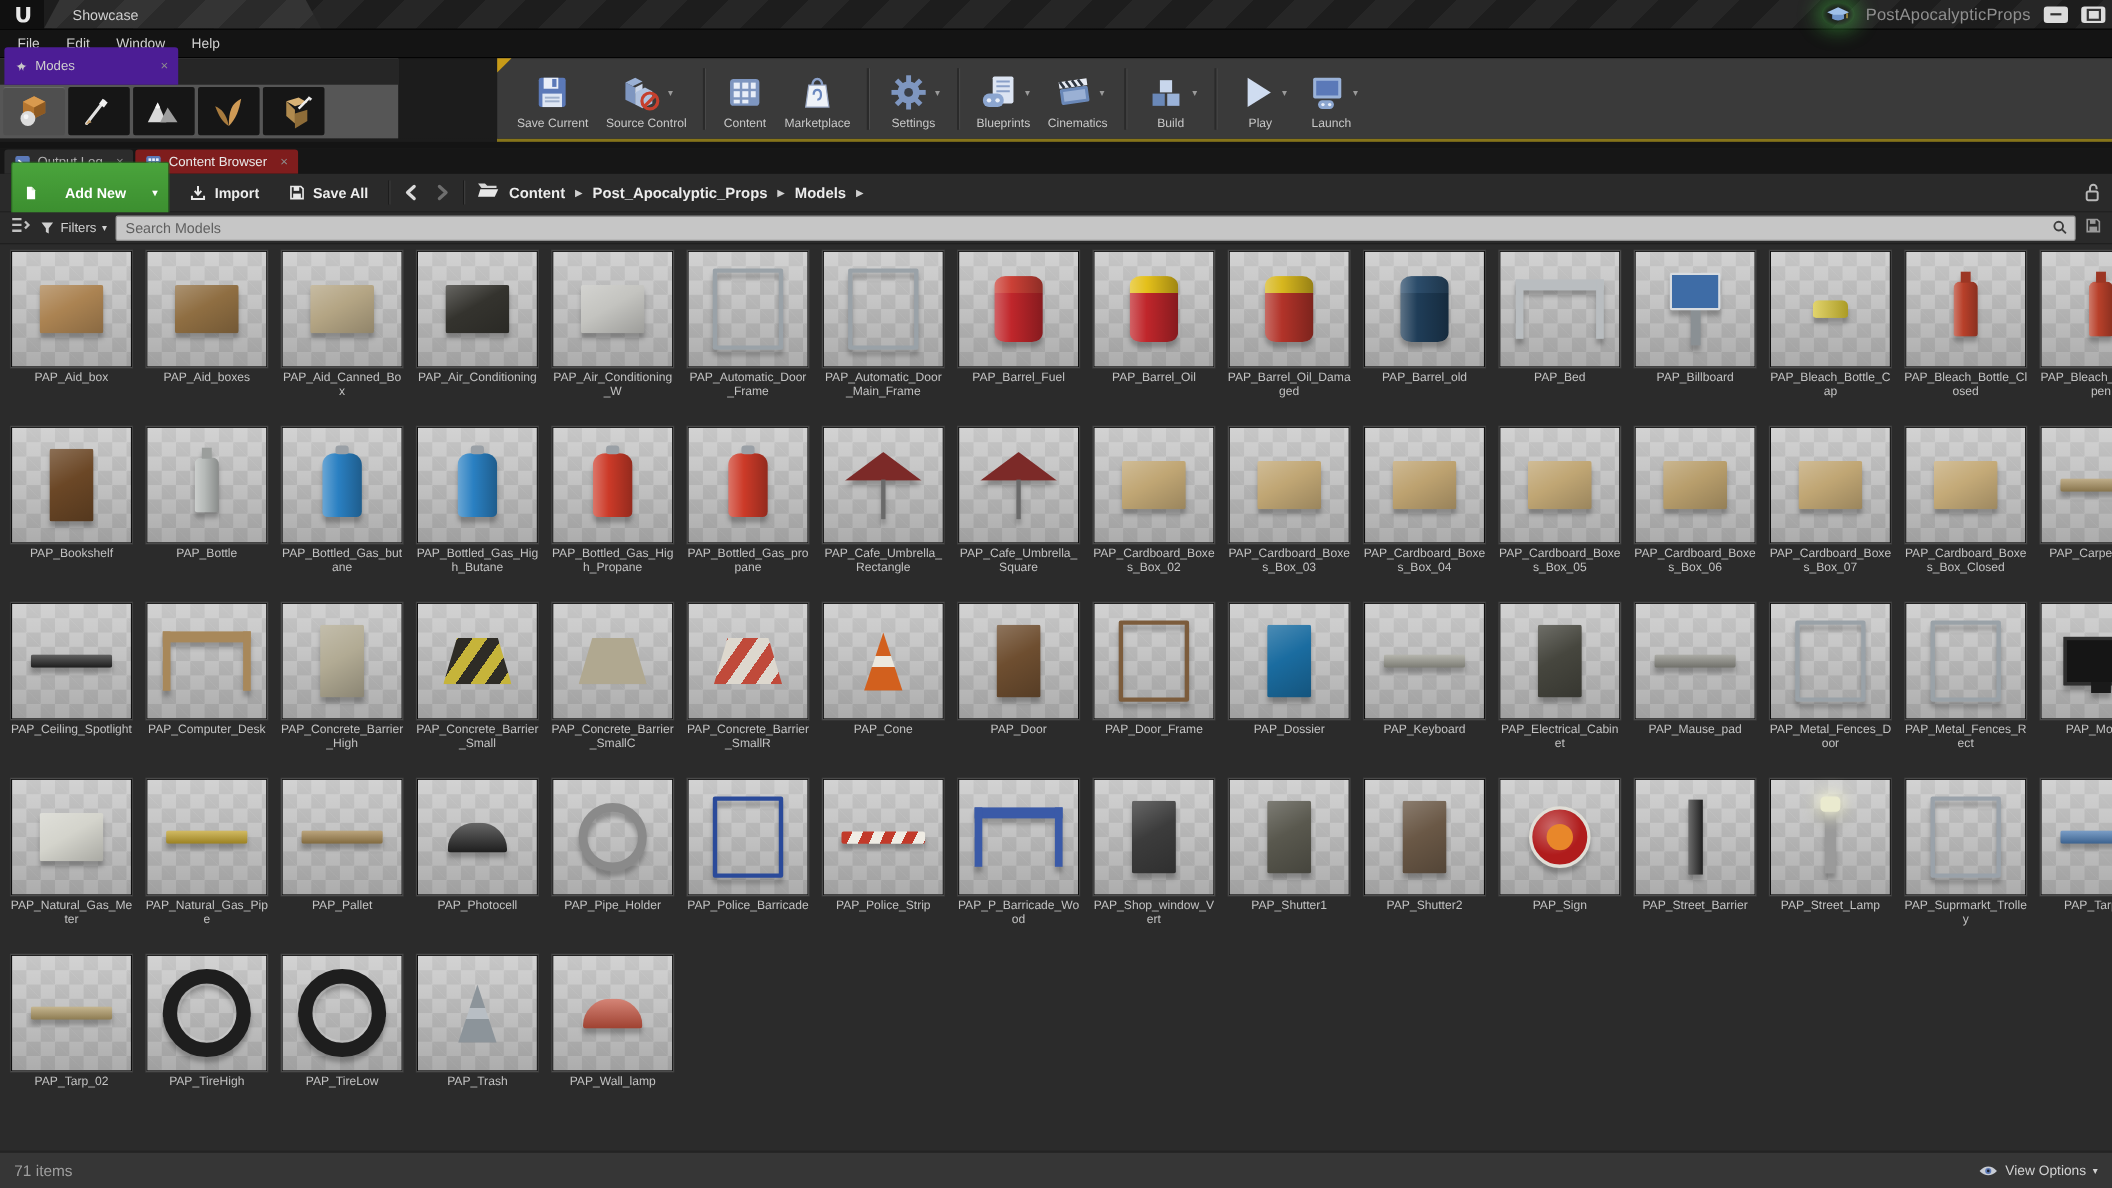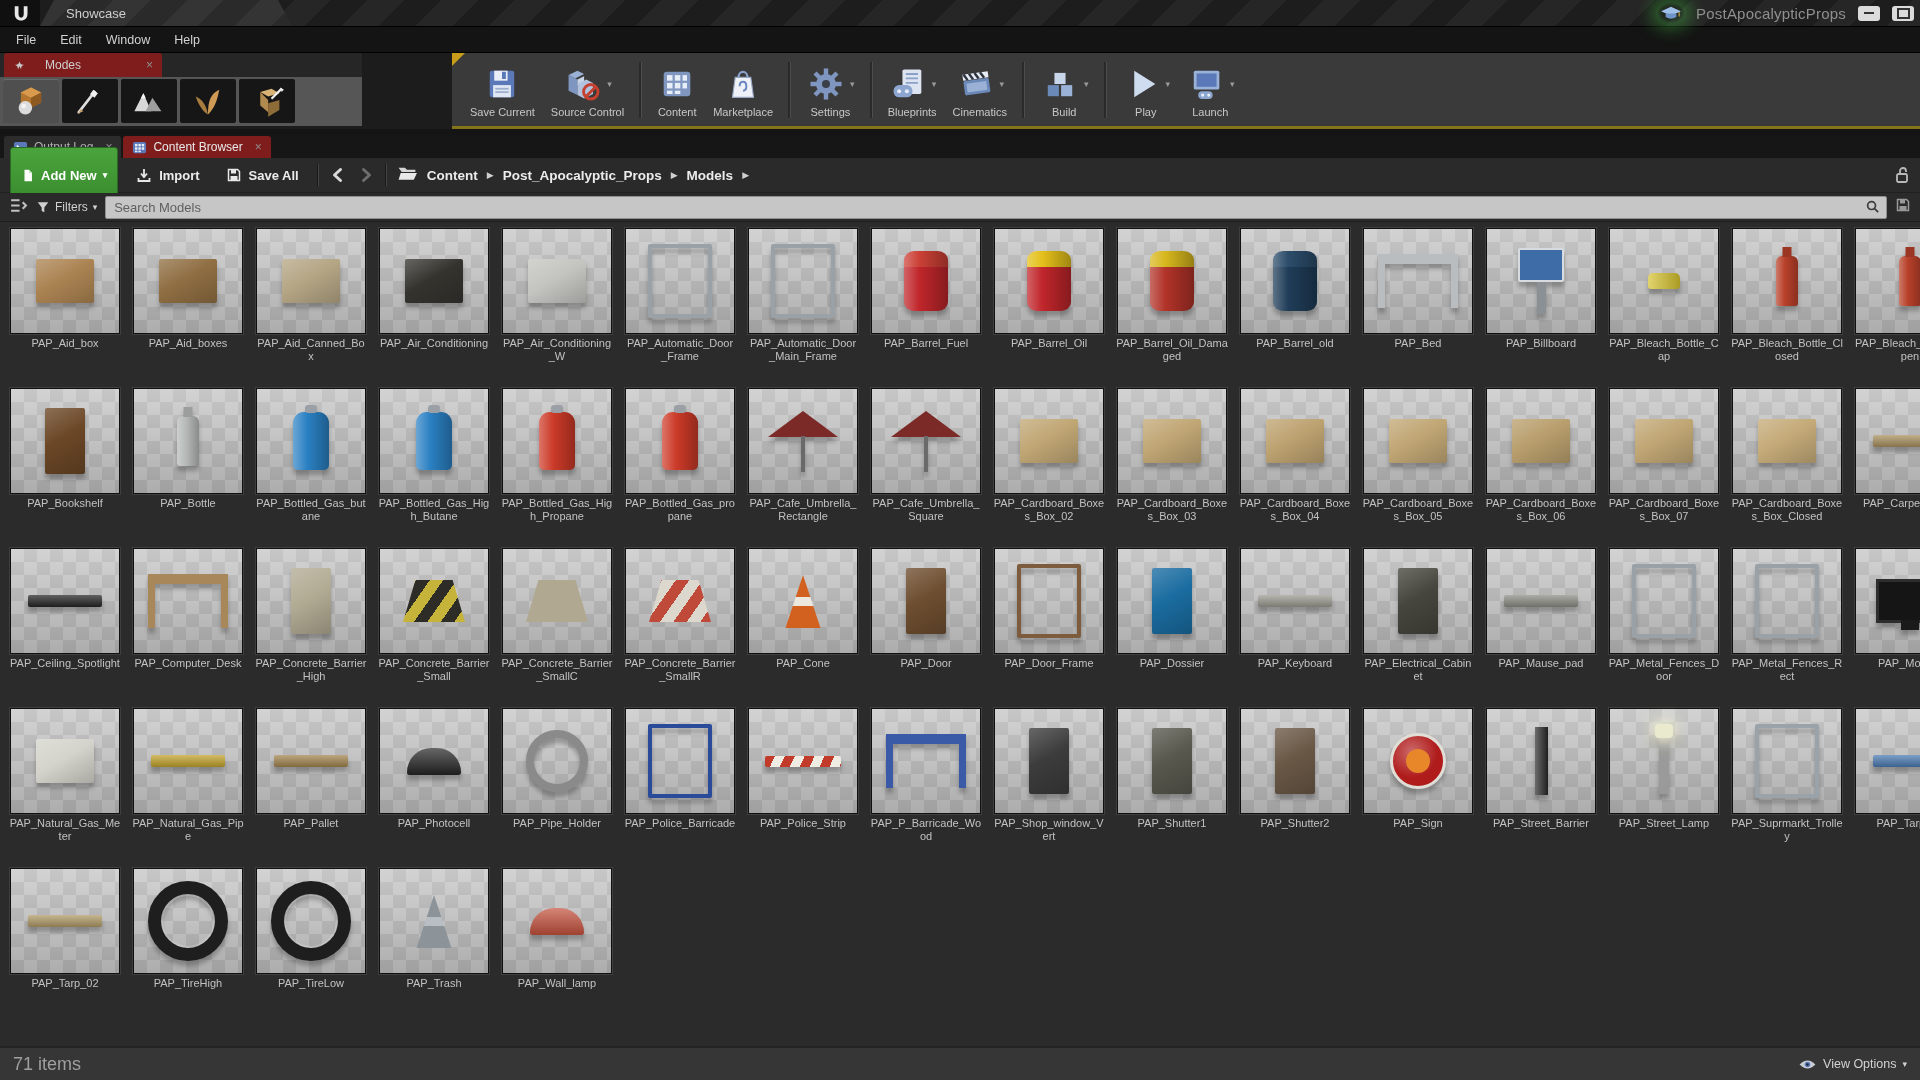--- a/index.html
+++ b/index.html
@@ -22,21 +22,21 @@
   .win-btn{width:22px;height:15px;background:#dcdcdc;border-radius:3px;display:flex;align-items:center;justify-content:center;margin-left:2px;}
   .win-btn .bar{width:10px;height:2px;background:#333;}
   .win-btn .boxg{width:9px;height:7px;border:2px solid #333;}
   
   .menubar{height:25px;flex:0 0 auto;background:#141414;display:flex;align-items:center;padding-left:4px;border-bottom:1px solid #000;}
   .menu-item{color:#d2d2d2;font-size:12.5px;padding:4px 12px;}
   
   .header-band{height:73px;flex:0 0 auto;display:flex;background:#1c1c1c;}
   .modes-panel{width:362px;flex:0 0 auto;background:#565656;display:flex;flex-direction:column;}
   .modes-tabstrip{height:24px;background:#262626;display:flex;align-items:flex-end;padding-left:4px;}
-  .modes-tab{display:flex;align-items:center;gap:19px;background:#7f1d1d;height:24px;padding:0 9px;min-width:140px;border-radius:3px 3px 0 0;color:#cfcfcf;font-size:12px;}
+  .modes-tab{display:flex;align-items:center;gap:6px;background:#4c1d95;height:34px;padding:0 9px;min-width:140px;border-radius:3px 3px 0 0;color:#cfcfcf;font-size:12px;}
   .modes-tab .close-x{margin-left:auto;color:#8f8f8f;font-size:12px;}
   .modes-buttons{flex:1;display:flex;gap:3px;padding:2px 3px;}
   .mode-btn{width:56px;height:44px;background:#161616;border-radius:2px;display:flex;align-items:center;justify-content:center;}
   .mode-btn.active{background:#4f4f4f;box-shadow:inset 0 1px 0 #6a6a6a;}
   .mode-btn svg{width:36px;height:36px;}
   .toolbar{margin-left:90px;flex:1;background:#3a3a3a;position:relative;display:flex;align-items:center;padding-left:10px;}
   .toolbar::before{content:"";position:absolute;left:0;top:0;border-top:13px solid #c89b18;border-right:13px solid transparent;}
   .tb-btn{display:flex;flex-direction:column;align-items:center;padding:3px 8px 2px;}
   .tb-icon-row{display:flex;align-items:center;height:42px;}
   .tb-icon-row svg{width:40px;height:40px;}
@@ -46,21 +46,21 @@
   .accent-line{height:3px;flex:0 0 auto;background:linear-gradient(to right,#1c1c1c 452px,#86741a 452px);}
   .band-gap{height:6px;flex:0 0 auto;background:#141414;}
   
   .tabs-row{height:23px;flex:0 0 auto;background:#161616;display:flex;align-items:flex-end;padding-left:4px;gap:2px;}
   .doc-tab{display:flex;align-items:center;gap:6px;height:22px;padding:0 9px;border-radius:3px 3px 0 0;font-size:12px;color:#b0b0b0;background:#2c2c2c;}
   .doc-tab.active{background:#7f1d1d;color:#e9e9e9;}
   .doc-tab svg{width:15px;height:15px;}
   .doc-tab .close-x{color:#8f8f8f;font-size:12px;margin-left:6px;}
   
   .nav-row{height:34px;flex:0 0 auto;background:#2a2a2a;display:flex;align-items:center;padding:0 10px;gap:10px;border-bottom:1px solid #202020;}
-  .btn-addnew{display:flex;align-items:center;gap:6px;background:linear-gradient(#4aa43c,#398a2d);border:1px solid #2a6a22;border-radius:3px;padding:20px 10px;color:#fff;font-weight:bold;font-size:13px;}
+  .btn-addnew{display:flex;align-items:center;gap:24px;background:linear-gradient(#4aa43c,#398a2d);border:1px solid #2a6a22;border-radius:3px;padding:20px 10px;color:#fff;font-weight:bold;font-size:13px;}
   .btn-addnew svg{width:14px;height:15px;}
   .caret{font-size:9px;}
   .btn-flat{display:flex;align-items:center;gap:7px;color:#ededed;font-weight:bold;font-size:13px;padding:3px 8px;}
   .btn-flat svg{width:16px;height:16px;}
   .nav-sep{width:1px;height:22px;background:#191919;border-right:1px solid #454545;}
   .nav-arrow{display:flex;align-items:center;}
   .nav-arrow svg{width:18px;height:18px;}
   .crumbs{display:flex;align-items:center;gap:9px;}
   .crumbs .folder-ic svg{width:21px;height:17px;}
   .crumb{color:#ececec;font-weight:bold;font-size:13.5px;}
@@ -117,21 +117,21 @@
   .s-trap{width:62px;height:42px;clip-path:polygon(20% 0,80% 0,100% 100%,0 100%);background:repeating-linear-gradient(125deg,var(--c) 0 11px,var(--c2,var(--c)) 11px 22px);}
   .s-stripes{width:76px;height:11px;border-radius:2px;background:repeating-linear-gradient(115deg,var(--c) 0 9px,var(--c2,#efece4) 9px 18px);}
   .s-cap{width:32px;height:16px;border-radius:5px 5px 3px 3px;background:linear-gradient(90deg,rgba(255,255,255,.3),rgba(0,0,0,.2)),var(--c);}
   .s-lamp{width:10px;height:66px;background:var(--c);}
   .s-lamp::before{content:"";position:absolute;top:-4px;left:50%;transform:translateX(-50%);width:18px;height:14px;border-radius:4px;background:var(--c2,#e8e8d0);box-shadow:0 0 14px 4px rgba(255,255,225,.85);}
   .s-table{width:66px;height:44px;border-top:10px solid var(--c);border-left:7px solid var(--c);border-right:7px solid var(--c);background:transparent;}
   .s-monitor{width:62px;height:38px;background:var(--c);border:3px solid #2e2e2e;}
   .s-monitor::after{content:"";position:absolute;bottom:-10px;left:50%;transform:translateX(-50%);width:18px;height:10px;background:#1a1a1a;}
   
   .statusbar{height:32px;flex:0 0 auto;background:#363636;border-top:2px solid #232323;display:flex;align-items:center;padding:0 13px;}
-  .status-count{color:#9f9f9f;font-size:18px;}
+  .status-count{color:#9f9f9f;font-size:14px;}
   .view-options{margin-left:auto;display:flex;align-items:center;gap:6px;color:#d2d2d2;font-size:12.5px;}
   .view-options svg{width:19px;height:13px;}
 </style>
 </head>
 <body>
 
 <div class="app">
 
   <div class="titlebar">
     <div class="ue-logo">

